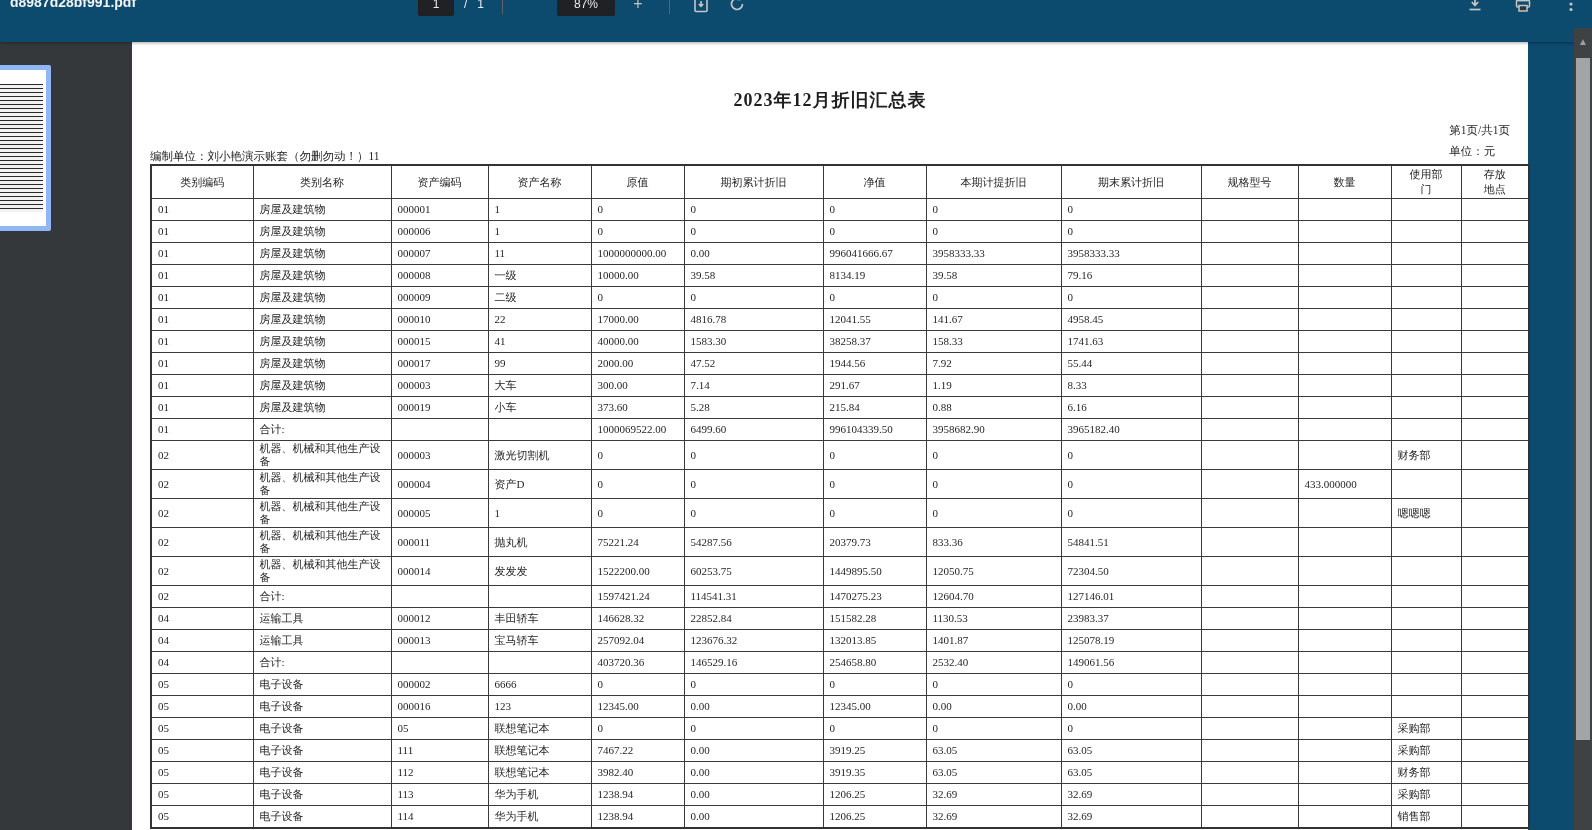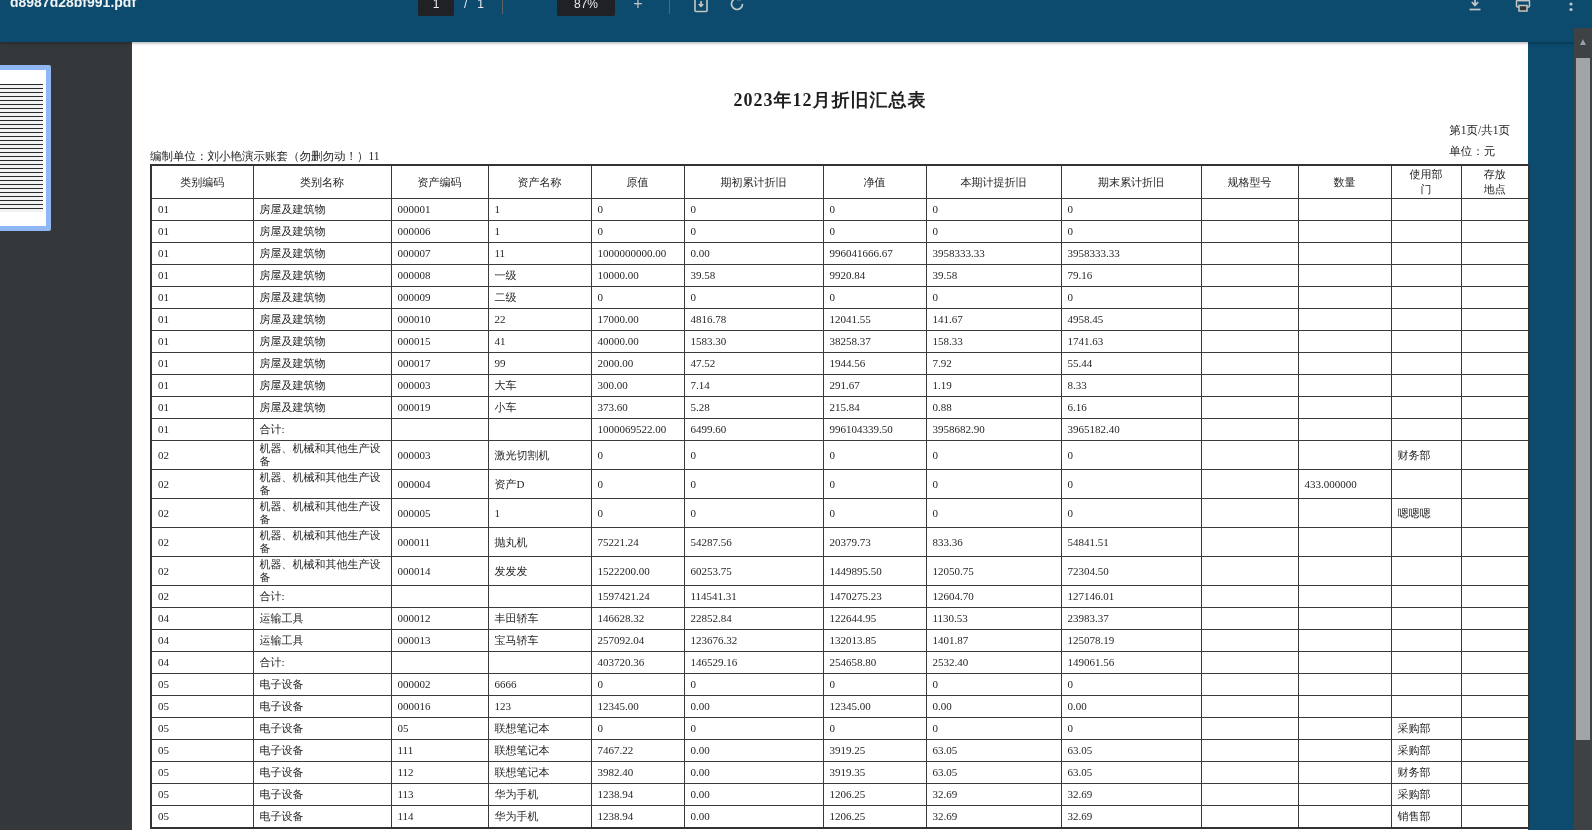--- a/index.html
+++ b/index.html
@@ -204,21 +204,21 @@
               <td></td>
               <td></td>
             </tr>
             <tr>
               <td>01</td>
               <td>房屋及建筑物</td>
               <td>000008</td>
               <td>一级</td>
               <td>10000.00</td>
               <td>39.58</td>
-              <td>9920.84</td>
+              <td>8134.19</td>
               <td>39.58</td>
               <td>79.16</td>
               <td></td>
               <td></td>
               <td></td>
               <td></td>
             </tr>
             <tr>
               <td>01</td>
               <td>房屋及建筑物</td>
@@ -414,21 +414,21 @@
               <td></td>
               <td></td>
             </tr>
             <tr>
               <td>04</td>
               <td>运输工具</td>
               <td>000012</td>
               <td>丰田轿车</td>
               <td>146628.32</td>
               <td>22852.84</td>
-              <td>122644.95</td>
+              <td>151582.28</td>
               <td>1130.53</td>
               <td>23983.37</td>
               <td></td>
               <td></td>
               <td></td>
               <td></td>
             </tr>
             <tr>
               <td>04</td>
               <td>运输工具</td>

